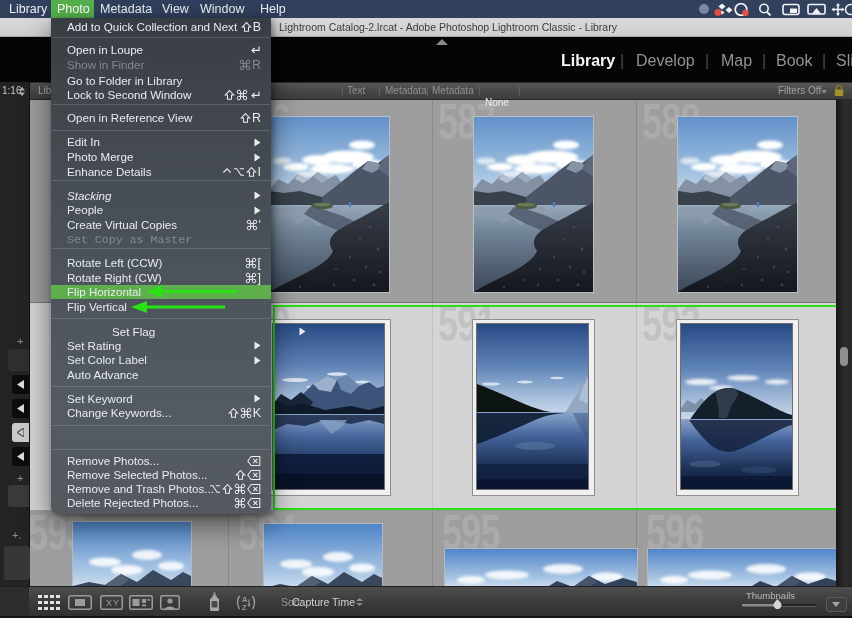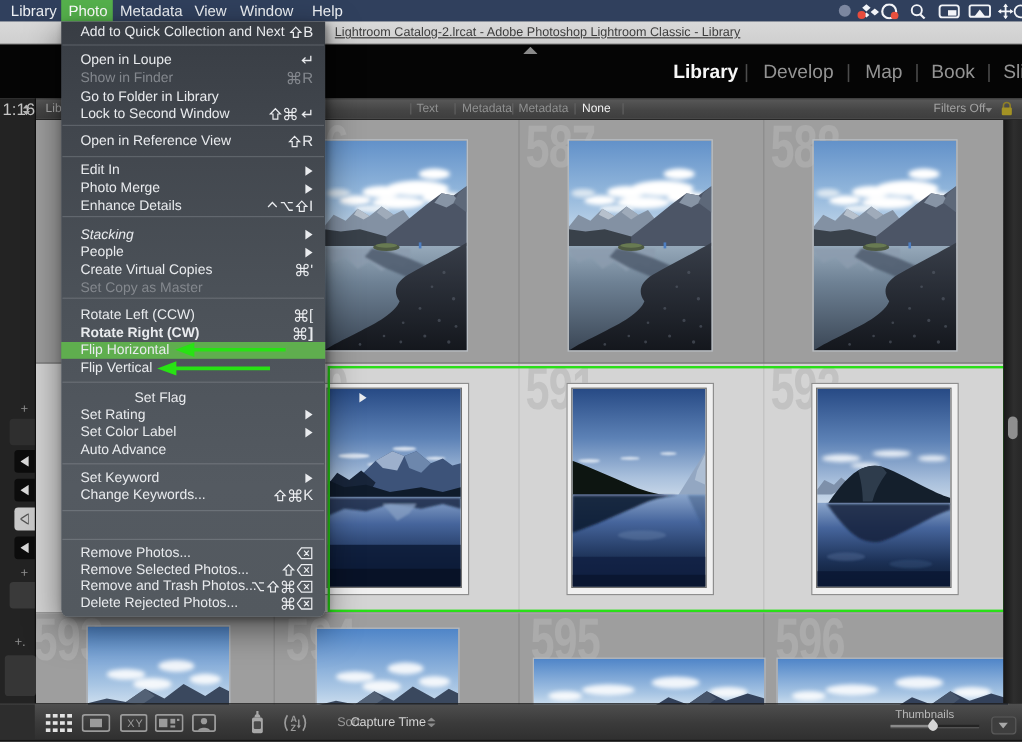--- a/index.html
+++ b/index.html
@@ -318,21 +318,21 @@
  <g fill="#f2f4f8">
   <polygon points="140,0 142,2.8 138,2.8"></polygon>
         <polygon points="140,13 142,10.2 138,10.2"></polygon>
   <polygon points="133.5,6.5 136.3,4.5 136.3,8.5"></polygon>
         <polygon points="146.5,6.5 143.7,4.5 143.7,8.5"></polygon>
  </g>
  <circle cx="152.5" cy="6.5" r="5" fill="none" stroke="#f2f4f8" stroke-width="1.5"></circle>
 </svg>
 
 <div class="abs" style="left:0;top:18px;width:852px;height:18px;background:linear-gradient(#d9d9d9,#cfcfcf);border-bottom:1px solid #a8a8a8;"></div>
-<div class="abs" style="left:0;top:18px;width:852px;height:18px;text-align:center;font-size:10.5px;line-height:18px;color:#3d3d3d;"><span style="position:relative;left:22px;text-decoration:underline;">Lightroom Catalog-2.lrcat - Adobe Photoshop Lightroom Classic - Library</span></div>
+<div class="abs" style="left:0;top:18px;width:852px;height:18px;text-align:center;font-size:10.5px;line-height:18px;color:#3d3d3d;"><span style="position:relative;left:22px;">Lightroom Catalog-2.lrcat - Adobe Photoshop Lightroom Classic - Library</span></div>
 
 <div class="abs" style="left:0;top:37px;width:852px;height:45px;background:#050505;"></div>
 <svg class="abs" style="left:436px;top:39px;" width="12" height="6" viewBox="0 0 12 6">
       <polygon points="6,0 12,6 0,6" fill="#8a8a8a"></polygon>
     </svg>
 <div class="abs" style="left:0;top:48px;width:852px;height:26px;font-size:16px;line-height:26px;white-space:nowrap;">
   <span class="abs" style="left:561px;color:#f7f7f7;font-weight:bold;">Library</span>
   <span class="abs" style="left:620px;color:#4c4c4c;">|</span>
   <span class="abs" style="left:636px;color:#939393;">Develop</span>
   <span class="abs" style="left:705px;color:#4c4c4c;">|</span>
@@ -345,34 +345,34 @@
 
 <div class="abs" style="left:0;top:82px;width:852px;height:18px;background:linear-gradient(#575757,#454545 55%,#3e3e3e);border-top:1px solid #2c2c2c;border-bottom:1px solid #272727;box-sizing:border-box;"></div>
 <div class="abs" style="left:38px;top:82px;height:18px;line-height:18px;font-size:10px;color:#aeaeae;">Library Filter :</div>
 <span class="ftab" style="left:341px;color:#666;">|</span>
 <span class="ftab" style="left:347px;">Text</span>
 <span class="ftab" style="left:378px;color:#666;">|</span>
 <span class="ftab" style="left:385px;">Metadata</span>
 <span class="ftab" style="left:426px;color:#666;">|</span>
 <span class="ftab" style="left:432px;">Metadata</span>
 <span class="ftab" style="left:478px;color:#666;">|</span>
-<span class="ftab" style="left:485px;color:#f0f0f0;">None</span>
+<span class="ftab" style="left:485px;color:#f0f0f0;margin-top:12px;">None</span>
 <span class="ftab" style="left:518px;color:#666;">|</span>
 <span class="ftab" style="left:778px;color:#a2a2a2;">Filters Off</span>
 <svg class="abs" style="left:821px;top:90px;" width="6" height="4" viewBox="0 0 7 5">
       <polygon points="0,0 7,0 3.5,5" fill="#888"></polygon>
     </svg>
 
 <svg class="abs" style="left:833px;top:84px;" width="12" height="13" viewBox="0 0 12 13">
  <path d="M3.2 6V4.2a2.8 2.8 0 0 1 5.6 0V6" fill="none" stroke="#8f7f26" stroke-width="1.4"></path>
  <rect x="1.8" y="5.6" width="8.4" height="6.4" rx="1" fill="#a39224"></rect>
 </svg>
 
 <div class="abs" style="left:0;top:82px;width:30px;height:504px;background:#232323;border-right:1px solid #111;box-sizing:border-box;"></div>
-<div class="abs" style="left:2px;top:84px;width:28px;height:14px;font-size:14px;line-height:14px;color:#c6c6c6;">1:16</div>
+<div class="abs" style="left:2px;top:84px;width:28px;height:14px;font-size:10px;line-height:14px;color:#c6c6c6;">1:16</div>
 <svg class="abs" style="left:19px;top:87px;" width="6" height="9" viewBox="0 0 6 9">
       <polygon points="3,0 6,3.4 0,3.4" fill="#b5b5b5"></polygon>
       <polygon points="3,9 6,5.6 0,5.6" fill="#b5b5b5"></polygon>
     </svg>
 
 <div class="abs" style="left:17px;top:336px;width:12px;height:10px;font-size:11px;line-height:10px;color:#8f8f8f;">+</div>
 <div class="abs" style="left:8px;top:349px;width:21px;height:22px;background:#2f2f2f;border-radius:3px 0 0 3px;"></div>
 <div class="abs" style="left:12px;top:375px;width:17px;height:19px;background:#0c0c0c;border-radius:3px 0 0 3px;"></div>
 <svg class="abs" style="left:17px;top:380px;" width="7" height="9" viewBox="0 0 7 9">
       <polygon points="7,0 7,9 0,4.5" fill="#d8d8d8"></polygon>
@@ -581,34 +581,34 @@
       </div>
 <div class="mi" style="top:200.1px;color:#e9ebee;">
         <span class="lbl">Create Virtual Copies</span>
         <span class="sc">
           <svg width="12" height="12" viewBox="0 0 12 12">
             <path d="M4.6 4.6 H7.4 V7.4 H4.6 Z M4.6 4.6 H3 A1.7 1.7 0 1 1 4.6 2.9 Z M7.4 4.6 V3 A1.7 1.7 0 1 1 9.1 4.6 Z M7.4 7.4 H9 A1.7 1.7 0 1 1 7.4 9.1 Z M4.6 7.4 V9 A1.7 1.7 0 1 1 2.9 7.4 Z" fill="none" stroke="#e9ebee" stroke-width="1"></path>
           </svg>
           <span style="font-size:12.5px;">'</span>
         </span>
       </div>
-<div class="mi" style="top:214.9px;color:#84888e;">
+<div class="mi" style="top:214.9px;color:#84888e;font-family:Liberation Mono, monospace;">
         <span class="lbl">Set Copy as Master</span>
       </div>
 <div class="sep" style="top:230.0px;"></div>
 <div class="mi" style="top:237.9px;color:#e9ebee;">
         <span class="lbl">Rotate Left (CCW)</span>
         <span class="sc">
           <svg width="12" height="12" viewBox="0 0 12 12">
             <path d="M4.6 4.6 H7.4 V7.4 H4.6 Z M4.6 4.6 H3 A1.7 1.7 0 1 1 4.6 2.9 Z M7.4 4.6 V3 A1.7 1.7 0 1 1 9.1 4.6 Z M7.4 7.4 H9 A1.7 1.7 0 1 1 7.4 9.1 Z M4.6 7.4 V9 A1.7 1.7 0 1 1 2.9 7.4 Z" fill="none" stroke="#e9ebee" stroke-width="1"></path>
           </svg>
           <span style="font-size:12.5px;">[</span>
         </span>
       </div>
-<div class="mi" style="top:252.6px;color:#e9ebee;font-weight:bold;">
+<div class="mi" style="top:252.6px;color:#e9ebee;">
         <span class="lbl">Rotate Right (CW)</span>
         <span class="sc">
           <svg width="12" height="12" viewBox="0 0 12 12">
             <path d="M4.6 4.6 H7.4 V7.4 H4.6 Z M4.6 4.6 H3 A1.7 1.7 0 1 1 4.6 2.9 Z M7.4 4.6 V3 A1.7 1.7 0 1 1 9.1 4.6 Z M7.4 7.4 H9 A1.7 1.7 0 1 1 7.4 9.1 Z M4.6 7.4 V9 A1.7 1.7 0 1 1 2.9 7.4 Z" fill="none" stroke="#e9ebee" stroke-width="1"></path>
           </svg>
           <span style="font-size:12.5px;">]</span>
         </span>
       </div>
 <div class="mi" style="top:266.5px;color:#e9ebee;">
         <span class="lbl">Flip Horizontal</span>

